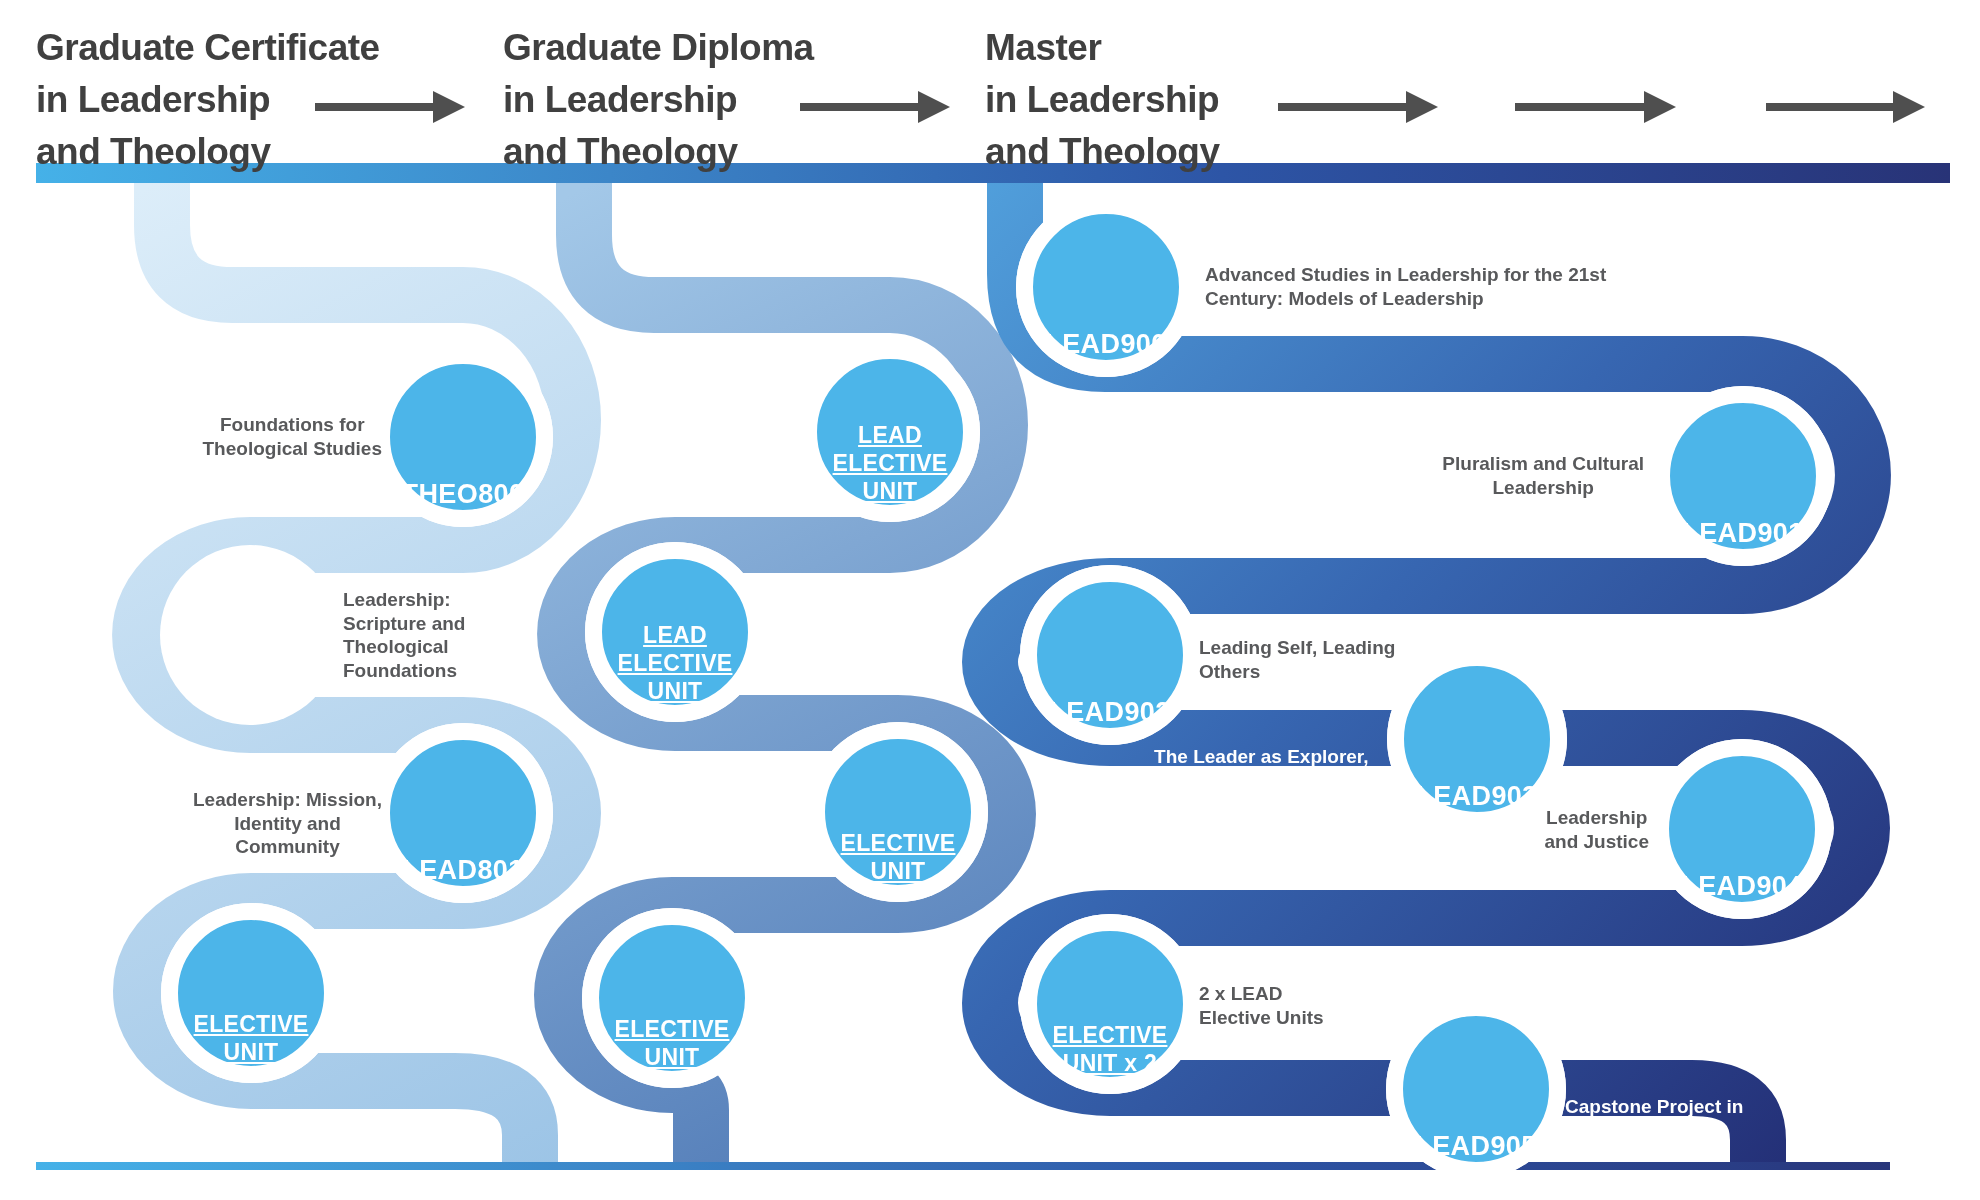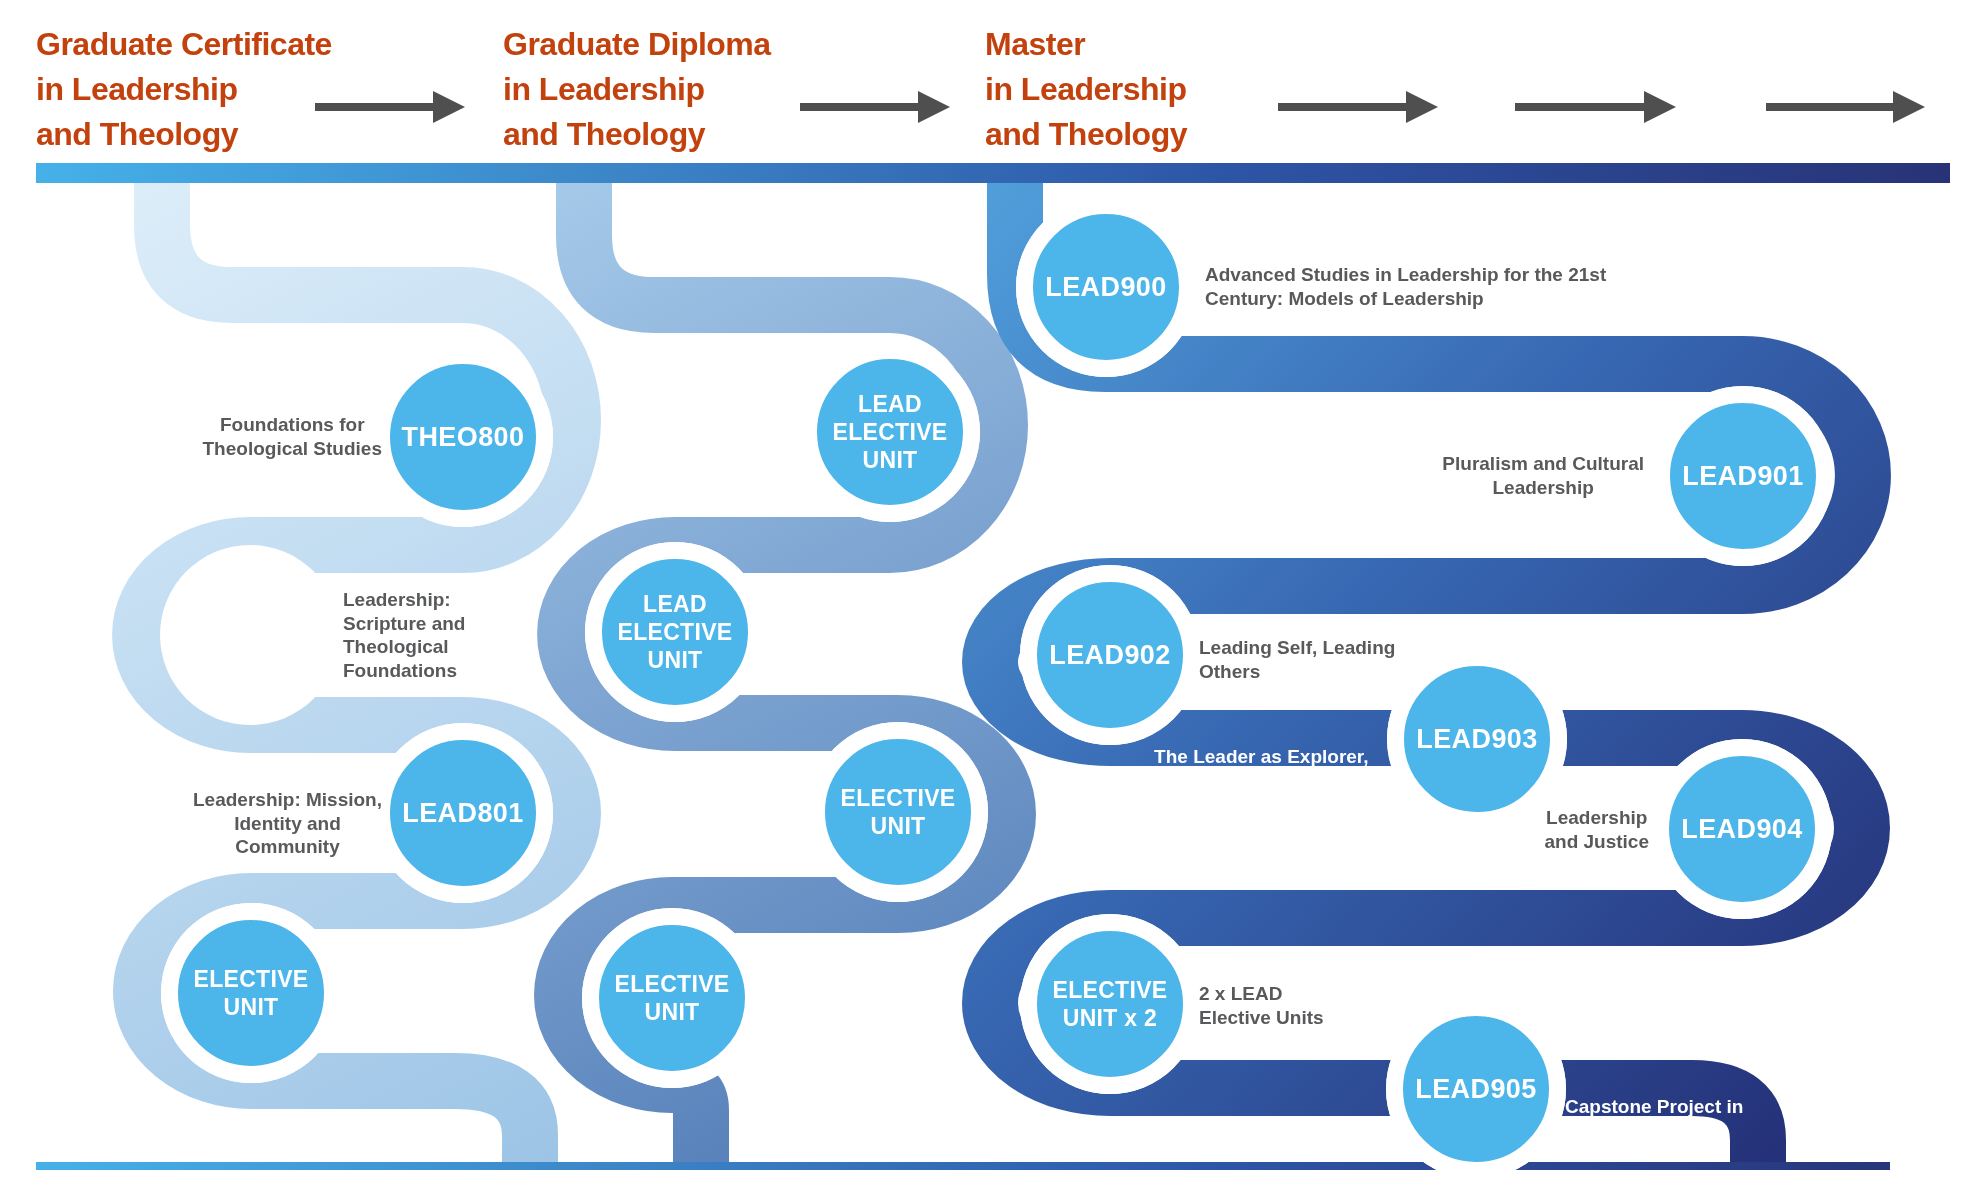--- a/index.html
+++ b/index.html
@@ -2,32 +2,32 @@
 <html><head>
 <meta charset="utf-8">
 <style>
   html,body{margin:0;padding:0;background:#fff;}
   .stage{
     position:relative;width:1980px;height:1200px;overflow:hidden;background:#ffffff;
     font-family:"Liberation Sans", sans-serif;
   }
   .stage svg{position:absolute;left:0;top:0;}
   .hdr{
-    position:absolute;color:#c2410c;font-weight:700;font-size:32px;line-height:1.4;
+    position:absolute;color:#404040;font-weight:700;font-size:37px;line-height:1.4;
     letter-spacing:-0.5px;white-space:pre-line;
   }
   .node{
     position:absolute;width:146px;height:146px;border-radius:50%;
     background:#4cb5e9;border:17px solid #ffffff;box-sizing:content-box;
     transform:translate(-50%,-50%);
-    display:flex;align-items:center;justify-content:center;text-align:center;
+    display:flex;align-items:flex-end;justify-content:center;text-align:center;
     color:#ffffff;font-weight:700;white-space:pre-line;
   }
   .node .code{font-size:27px;letter-spacing:0.4px;white-space:pre-line;}
-  .node.sm .code{font-size:23px;line-height:1.22;letter-spacing:0.3px;}
+  .node.sm .code{font-size:23px;line-height:1.22;letter-spacing:0.3px;text-decoration:underline;}
   .lbl{
     position:absolute;color:#58595b;font-weight:700;font-size:19px;line-height:1.24;
     white-space:pre-line;
   }
   .lbl.r{text-align:center;}
   .lbl.white{color:#ffffff;margin-top:29px;}
 </style>
 </head>
 <body>
 

